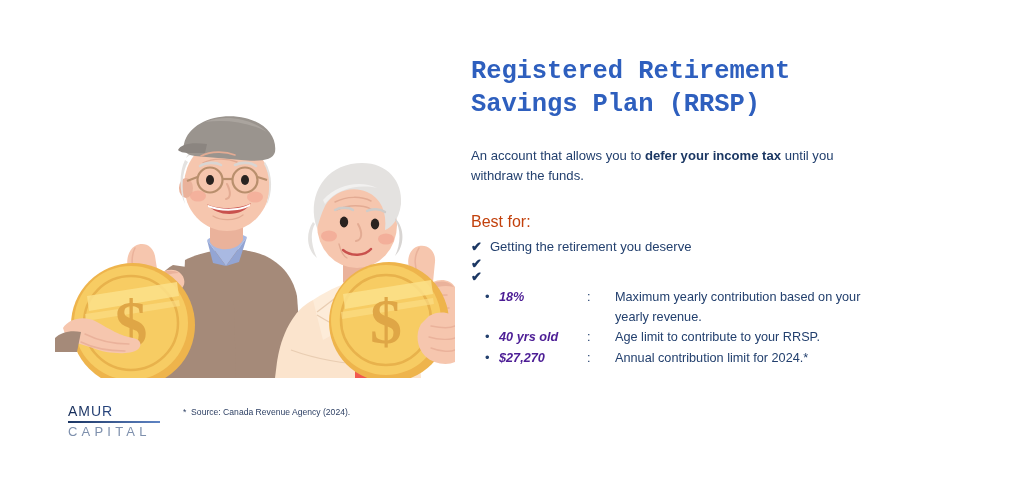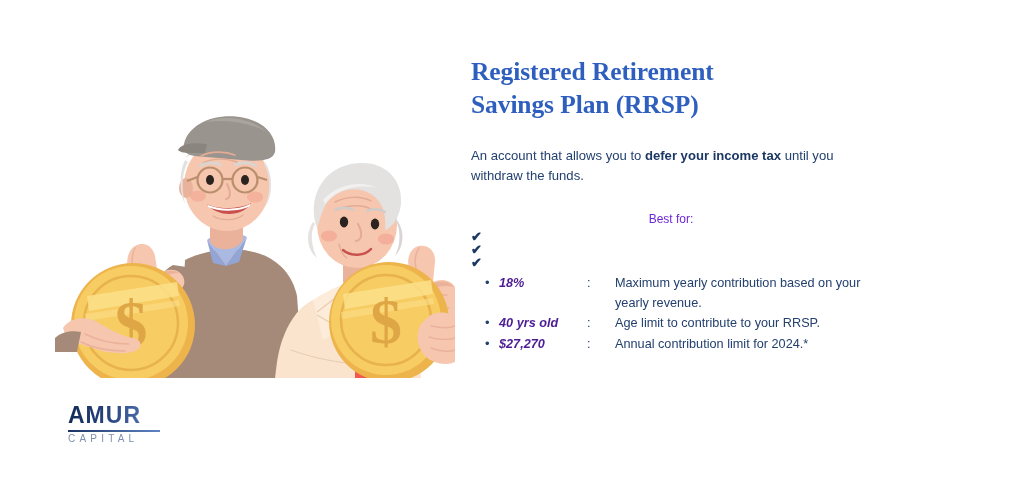--- a/index.html
+++ b/index.html
@@ -10,43 +10,43 @@
   }
   .page{position:relative;width:1024px;height:500px;background:#fff;}
 
   
   .illus{position:absolute;left:55px;top:100px;width:400px;height:285px;}
   .illus svg{display:block;width:400px;height:285px;}
 
   
   .logo{position:absolute;left:68px;top:404px;width:92px;}
   .logo-word{
-    font-size:23px;font-weight:bold;letter-spacing:1px;line-height:1;
+    font-size:14px;font-weight:normal;letter-spacing:1px;line-height:1;
     background:linear-gradient(95deg,#132a55 0%,#27457e 45%,#5f84c4 100%);
     -webkit-background-clip:text;background-clip:text;color:transparent;
     font-family:"Liberation Sans", sans-serif;
   }
   .logo-rule{height:2px;background:linear-gradient(90deg,#1b3563,#5f84c4);margin:3px 0 2px;}
-  .logo-sub{font-size:10px;letter-spacing:4.2px;color:#7e90ad;line-height:1;font-family:"Liberation Sans", sans-serif;}
+  .logo-sub{font-size:13px;letter-spacing:4.2px;color:#7e90ad;line-height:1;font-family:"Liberation Sans", sans-serif;}
 
   
   .notes{position:absolute;left:183px;top:406px;color:#2c3f63;font-size:8.6px;line-height:1.55;}
   .notes div{white-space:pre;}
 
   
   .col{position:absolute;left:471px;top:56px;width:400px;color:#1f3763;}
   .headline{
-    font-family:Liberation Serif, serif;
+    font-family:Liberation Mono, monospace;
     font-size:25.5px;font-weight:bold;color:#2e5fbe;line-height:1.28;
     letter-spacing:-.1px;margin:0;
   }
   .lede{margin:25px 0 0;font-size:13.1px;line-height:1.52;color:#23406e;width:398px;}
   .lede b{font-weight:bold;color:#1b3763;}
 
-  .sec-label{margin:24px 0 0;font-size:12px;color:#6d28d9;line-height:1.5;text-align:center;}
+  .sec-label{margin:24px 0 0;font-size:16px;color:#c2410c;line-height:1.5;}
 
   ul.checks{list-style:none;margin:2px 0 0;padding:0;}
   ul.checks li{display:flex;align-items:baseline;gap:8px;font-size:13.1px;line-height:1.62;color:#23406e;}
   .ck{color:#1b3763;font-size:13px;font-weight:bold;line-height:1;}
 
   .numbers{margin:4px 0 0;padding:0;list-style:none;}
   .numbers li{display:flex;align-items:flex-start;font-size:12.7px;line-height:1.58;color:#23406e;}
   .numbers .dot{width:14px;flex:0 0 14px;text-align:left;color:#23406e;font-size:13px;padding-left:14px;}
   .numbers .key{flex:0 0 88px;font-weight:bold;color:#4c1d95;font-style:italic;}
   .numbers .sep{flex:0 0 28px;}
@@ -204,35 +204,37 @@
     </svg>
   </div>
 
   <div class="logo">
     <div class="logo-word">AMUR</div>
     <div class="logo-rule"></div>
     <div class="logo-sub">CAPITAL</div>
   </div>
 
   <div class="notes">
+    <div>*  Source: Canada Revenue Agency (2024).</div>
   </div>
 
   <div class="col">
 
     <h1 class="headline">
       <span>Registered Retirement</span><br>
       <span>Savings Plan (RRSP)</span>
     </h1>
 
     <p class="lede"><span>An account that allows you to </span><b>defer your income tax</b><span> until you withdraw the funds.</span></p>
 
     <p class="sec-label">Best for:</p>
     <ul class="checks">
       <li>
         <span class="ck">✔</span>
+        <span>Getting the retirement you deserve</span>
       </li>
       <li>
         <span class="ck">✔</span>
       </li>
       <li>
         <span class="ck">✔</span>
       </li>
     </ul>
 
     <ul class="numbers">

